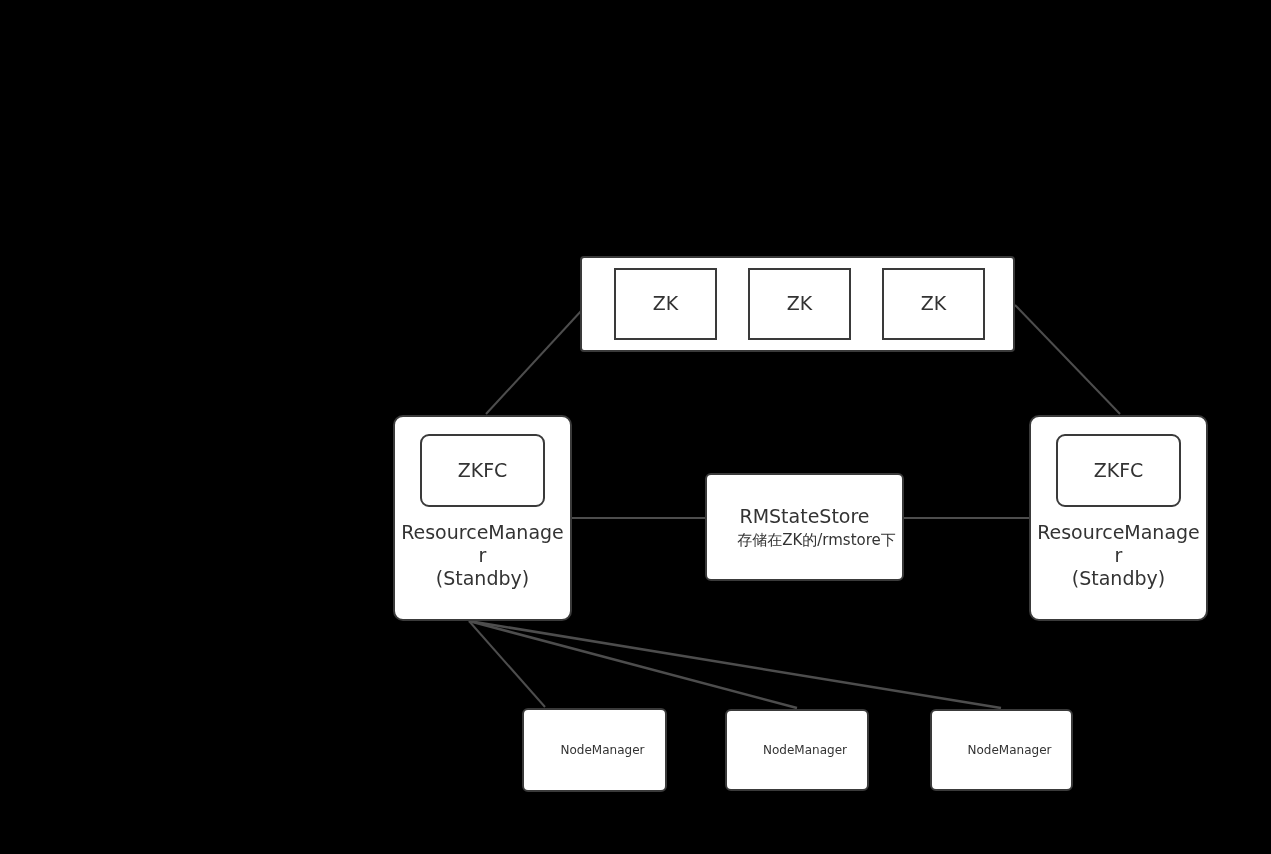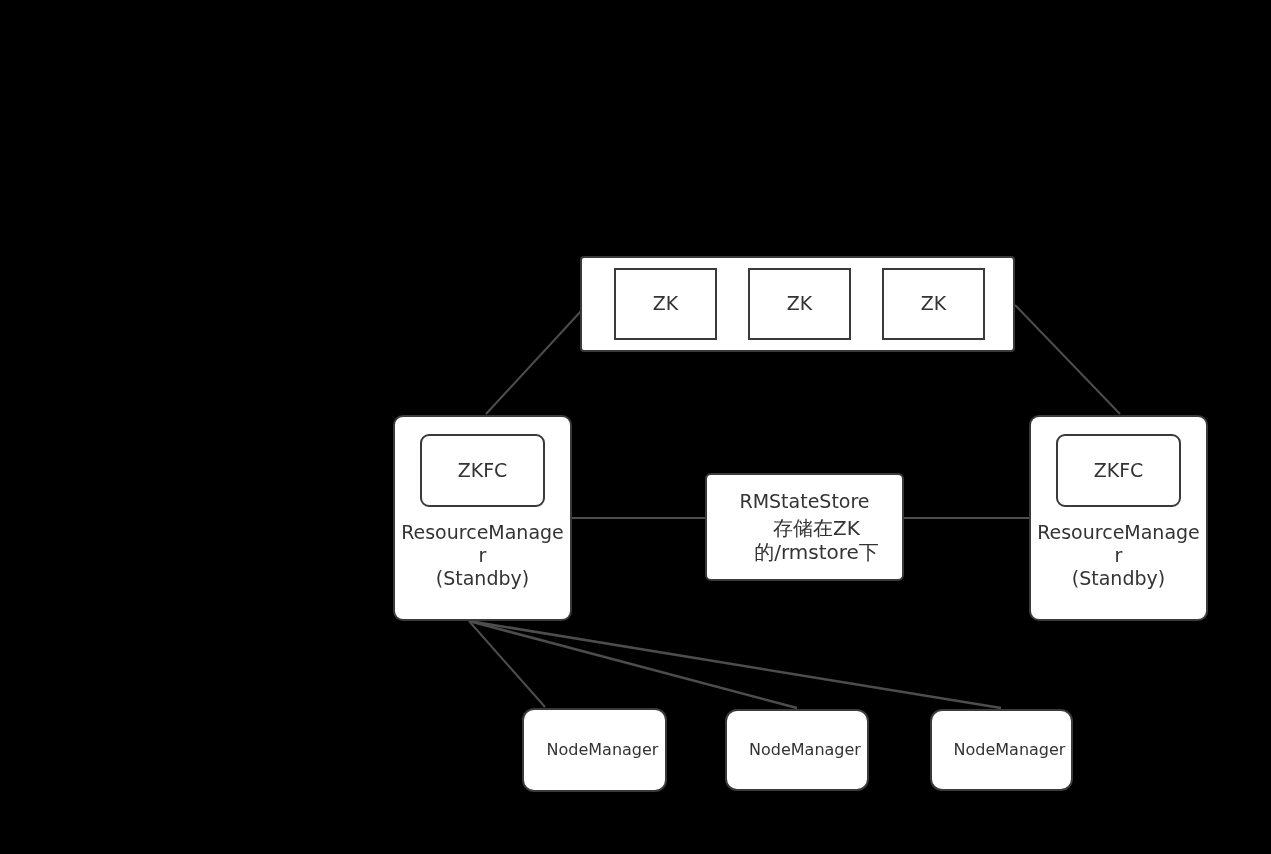--- a/index.html
+++ b/index.html
@@ -87,26 +87,26 @@
     word-break: break-all;
   }
   .rmstatestore {
     left: 705px;
     top: 473px;
     width: 199px;
     height: 108px;
     border-radius: 6px;
   }
   .rmstatestore .title { font-size: 19px; }
-  .rmstatestore .subtitle { font-size: 20px; margin-top: 3px; margin-left: 24px; }
+  .rmstatestore .subtitle { font-size: 15px; margin-top: 3px; margin-left: 24px; }
   .nm-box {
     width: 145px;
     height: 84px;
-    border-radius: 12px;
-    font-size: 16px;
+    border-radius: 6px;
+    font-size: 12px;
     padding-left: 16px;
   }
   .nm-1 { left: 522px; top: 708px; }
   .nm-2 { left: 725px; top: 709px; width: 144px; height: 82px; }
   .nm-3 { left: 930px; top: 709px; width: 143px; height: 82px; }
 </style>
 </head>
 <body>
 
 <div id="diagram-canvas">

